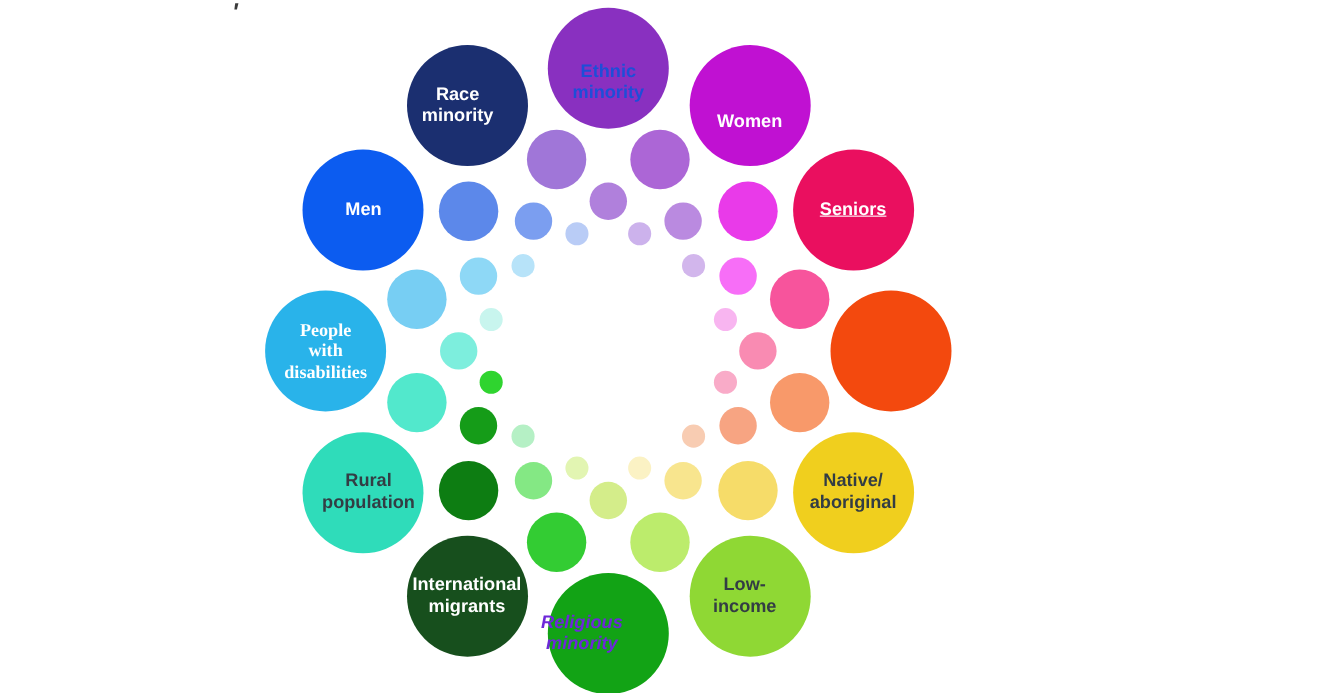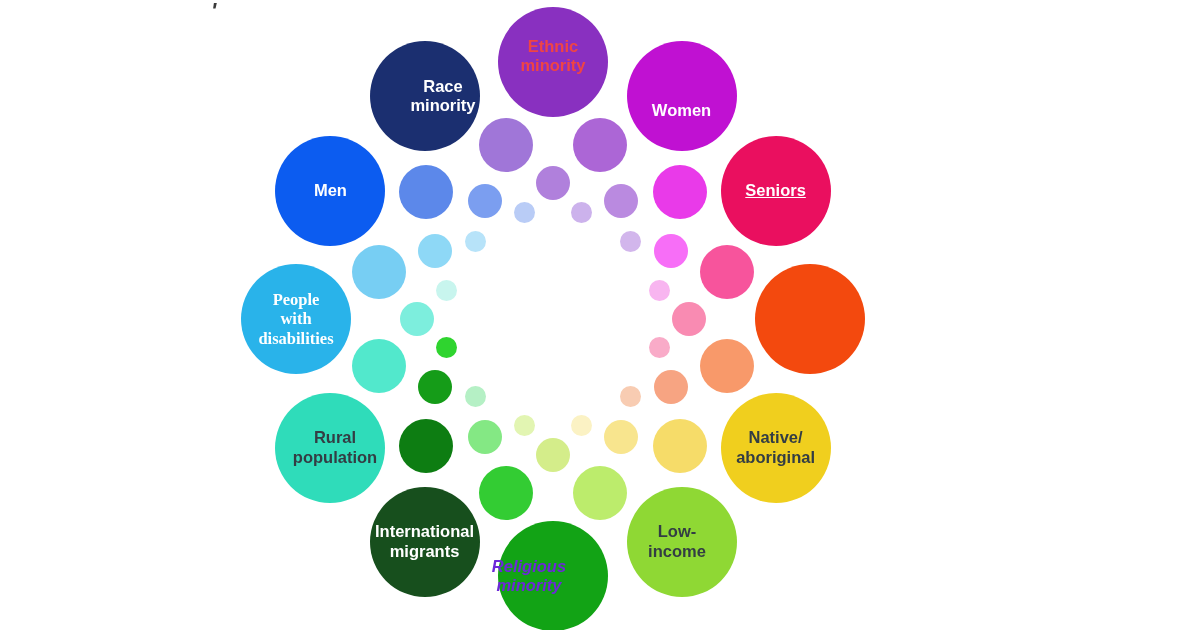--- a/index.html
+++ b/index.html
@@ -42,21 +42,21 @@
 </head>
 <body>
 
 <div class="canvas">
   <span class="stray">'</span>
   <div id="diagram" class="diagram">
       <div class="bubble" style="left: 572.587px; top: 118.133px; width: 54px; height: 54px; background: rgb(172, 102, 214);"></div>
       <div class="bubble" style="left: 604px; top: 184.221px; width: 34px; height: 34px; background: rgb(186, 138, 224);"></div>
       <div class="bubble" style="left: 620.282px; top: 230.718px; width: 21px; height: 21px; background: rgb(210, 182, 236);"></div>
       <div class="bubble" style="left: 498px; top: 7px; width: 110px; height: 110px; background: rgb(137, 48, 192);"></div>
-      <div class="bubble-label" style="left: 478px; top: 1px; color: #ef4444;">
+      <div class="bubble-label" style="left: 478px; top: 20px; color: #1d4ed8;">
         <span>Ethnic</span>
         <span>minority</span>
       </div>
       <div class="bubble" style="left: 653.279px; top: 164.721px; width: 54px; height: 54px; background: rgb(233, 58, 233);"></div>
       <div class="bubble" style="left: 653.779px; top: 234px; width: 34px; height: 34px; background: rgb(247, 110, 247);"></div>
       <div class="bubble" style="left: 648.752px; top: 280.03px; width: 21px; height: 21px; background: rgb(248, 181, 240);"></div>
       <div class="bubble" style="left: 626.5px; top: 41.4315px; width: 110px; height: 110px; background: rgb(192, 17, 210);"></div>
       <div class="bubble-label" style="left: 606.5px; top: 56px; color: rgb(255, 255, 255);">
         <span>Women</span>
       </div>
@@ -124,18 +124,18 @@
       <div class="bubble" style="left: 468px; top: 184.221px; width: 34px; height: 34px; background: rgb(123, 158, 240);"></div>
       <div class="bubble" style="left: 514.03px; top: 202.248px; width: 21px; height: 21px; background: rgb(185, 204, 246);"></div>
       <div class="bubble" style="left: 275.431px; top: 135.5px; width: 110px; height: 110px; background: rgb(12, 92, 240);"></div>
       <div class="bubble-label" style="left: 255.431px; top: 135.5px; color: rgb(255, 255, 255);">
         <span>Men</span>
       </div>
       <div class="bubble" style="left: 479.413px; top: 118.133px; width: 54px; height: 54px; background: rgb(160, 118, 216);"></div>
       <div class="bubble" style="left: 536px; top: 166px; width: 34px; height: 34px; background: rgb(176, 128, 220);"></div>
       <div class="bubble" style="left: 570.97px; top: 202.248px; width: 21px; height: 21px; background: rgb(204, 178, 236);"></div>
       <div class="bubble" style="left: 369.5px; top: 41.4315px; width: 110px; height: 110px; background: rgb(27, 47, 112);"></div>
-      <div class="bubble-label" style="left: 368px; top: 41.4315px; color: rgb(255, 255, 255);">
+      <div class="bubble-label" style="left: 341px; top: 41.4315px; color: rgb(255, 255, 255);">
         <span>Race</span>
         <span>minority</span>
       </div>
     </div>
 </div>
 
 </body></html>

